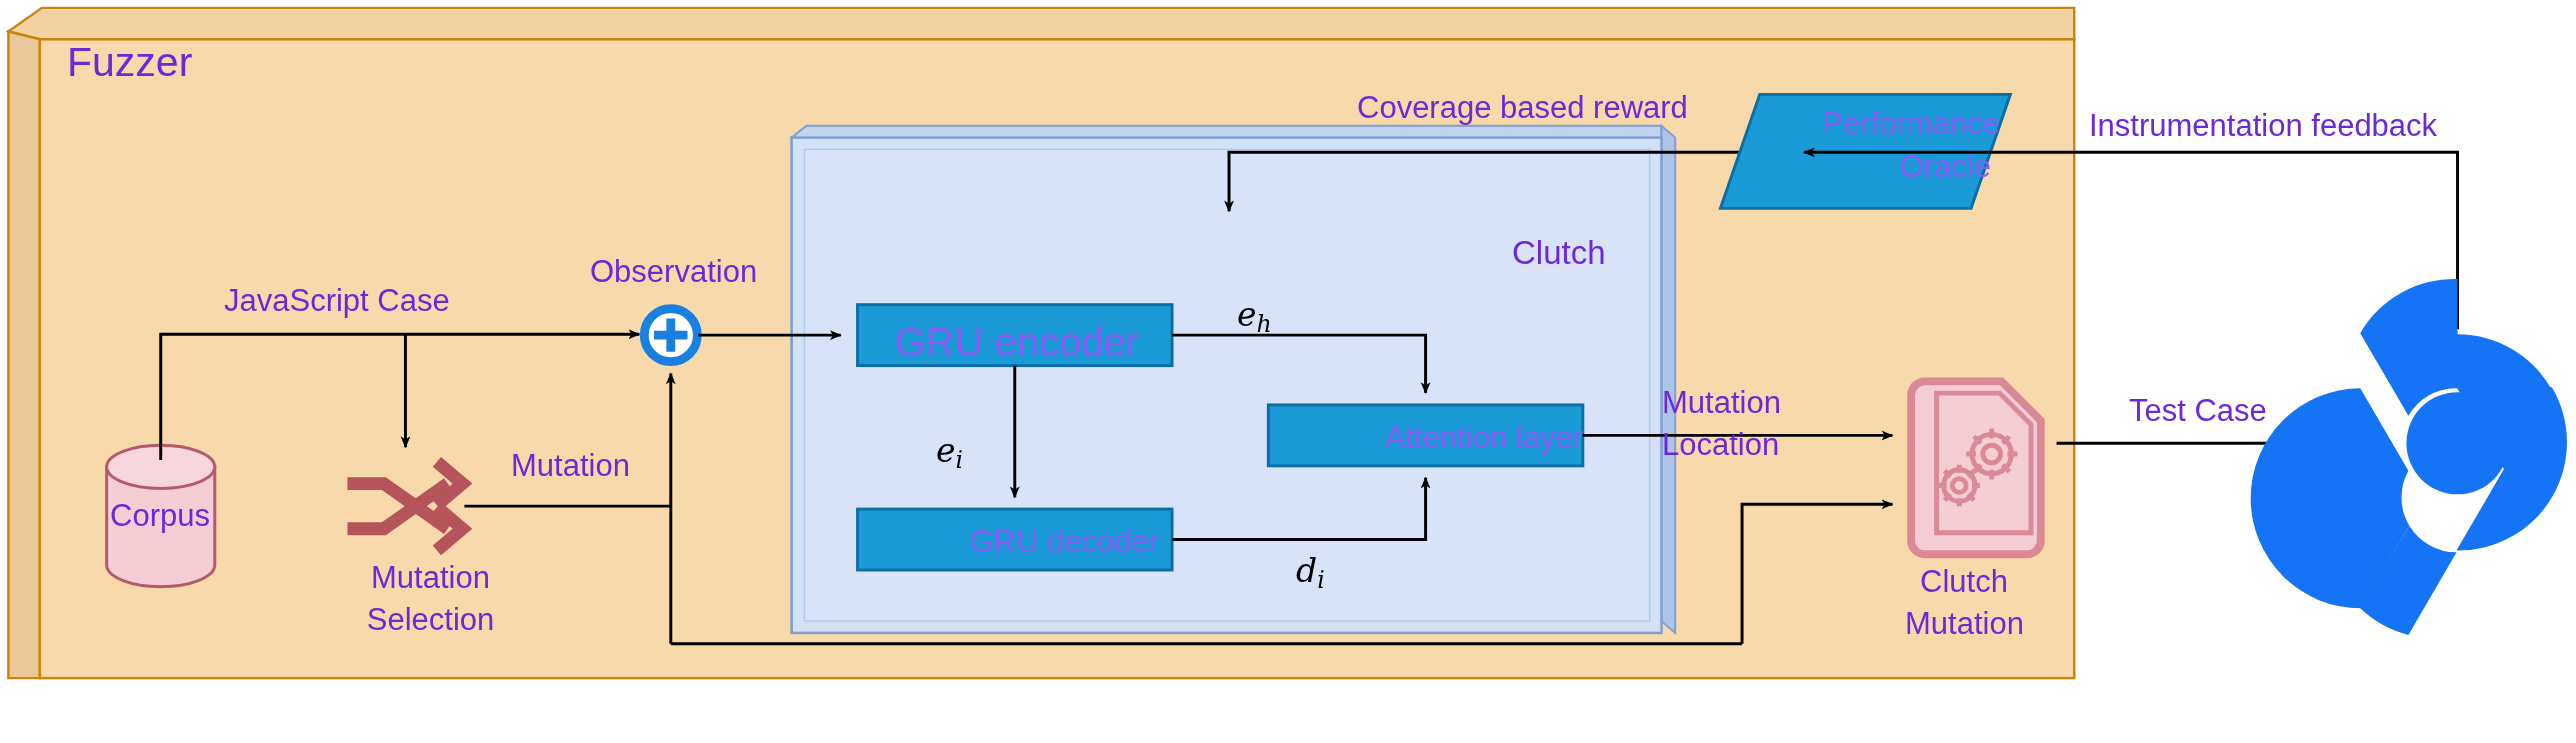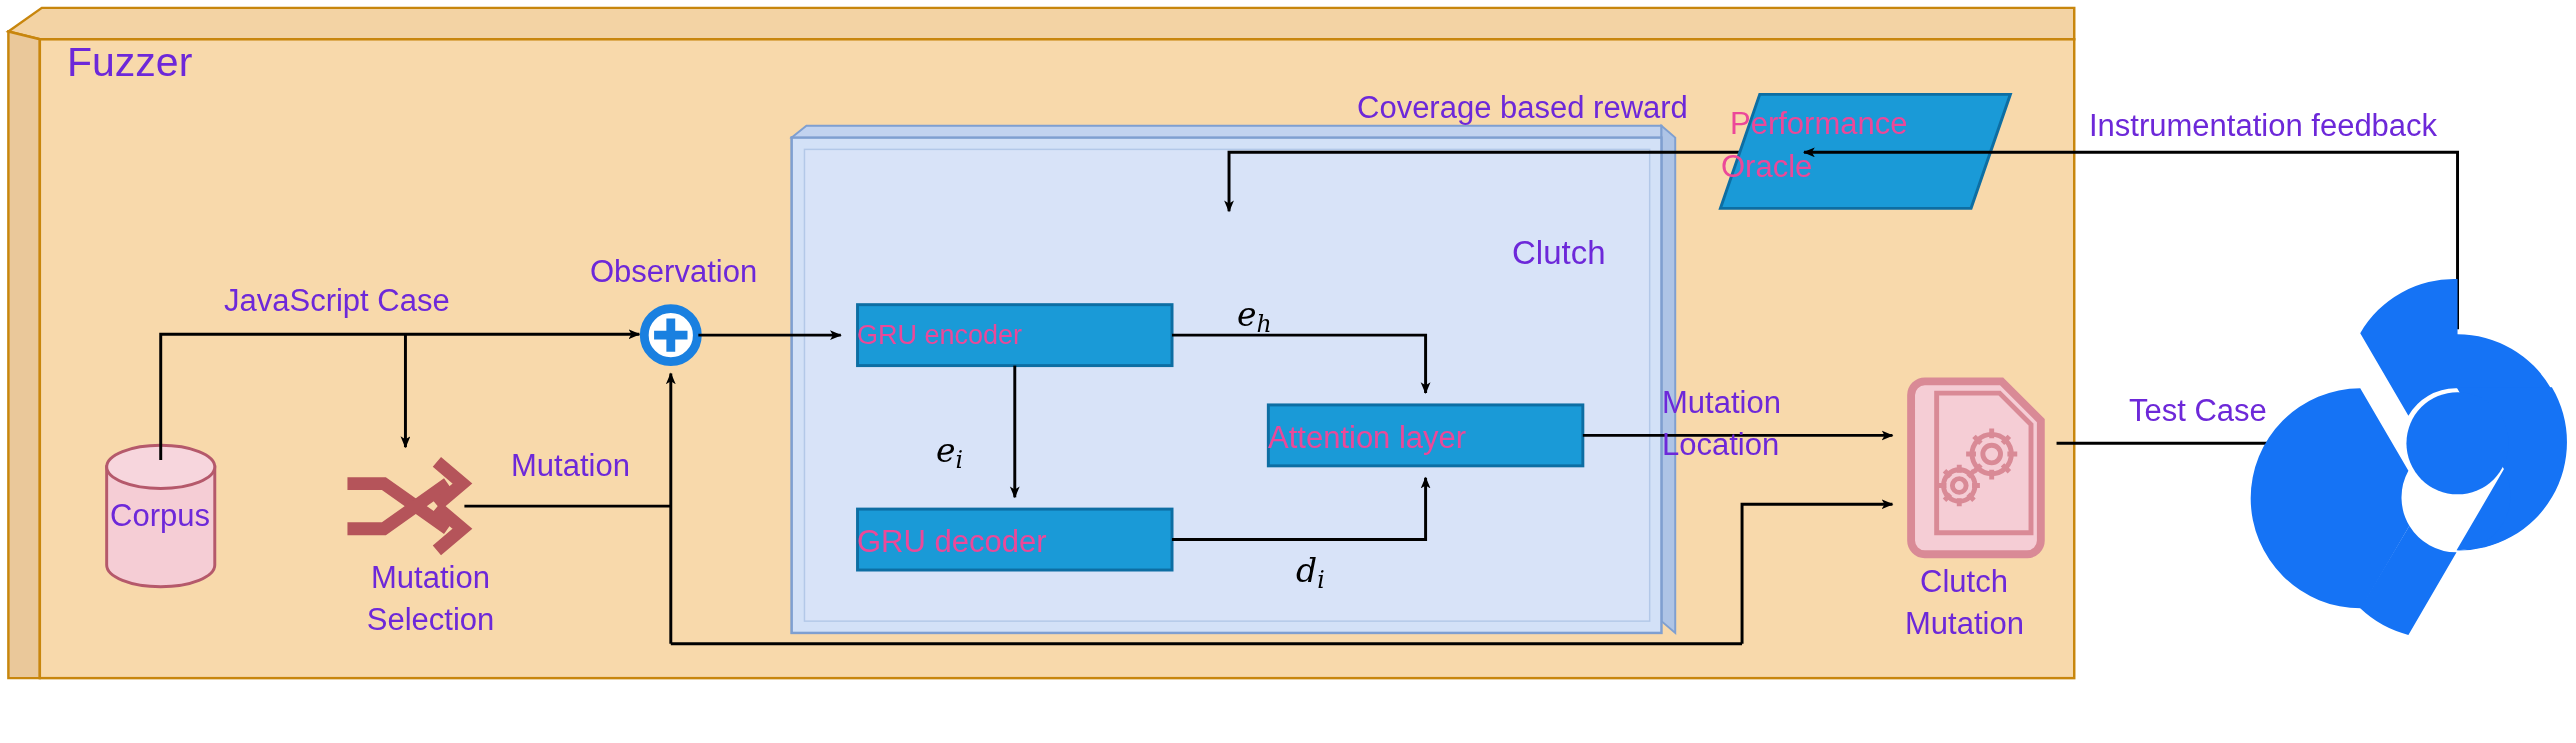--- a/index.html
+++ b/index.html
@@ -1,22 +1,22 @@
 <!DOCTYPE html>
 <html><head>
 <meta charset="utf-8">
 <style>
   html,body{margin:0;padding:0;background:#ffffff;}
   body{width:2576px;height:743px;font-family:"Liberation Sans",sans-serif;overflow:hidden;}
   #stage{position:relative;width:2576px;height:743px;background:#fff;}
   #stage svg{position:absolute;left:0;top:0;}
   .lbl{position:absolute;color:#6d28d9;font-family:"Liberation Sans",sans-serif;white-space:nowrap;}
   .math{font-family:"DejaVu Serif",serif;font-style:italic;}
-  .boxtxt{position:absolute;color:#ec4899;font-family:"Liberation Sans",sans-serif;
-          white-space:nowrap;text-align:left;}
+  .boxtxt{position:absolute;color:#8b5cf6;font-family:"Liberation Sans",sans-serif;
+          white-space:nowrap;text-align:right;}
 </style>
 </head>
 <body>
 
 <div id="stage">
 
   <svg width="2576" height="743" viewBox="0 0 2620 756">
     <defs>
       <marker id="arrow" markerWidth="13" markerHeight="13" refX="11" refY="5" orient="auto" markerUnits="userSpaceOnUse">
         <path d="M0,0 L12,5 L0,10 L3,5 z" fill="#000"></path>
@@ -150,23 +150,23 @@
 
   <div class="lbl" style="left:342px;top:560px;width:177px;text-align:center;font-size:31px;">Mutation</div>
   <div class="lbl" style="left:342px;top:602px;width:177px;text-align:center;font-size:31px;">Selection</div>
 
   <div class="lbl" style="left:224px;top:283px;font-size:31px;">JavaScript Case</div>
 
   <div class="lbl" style="left:511px;top:448px;font-size:31px;">Mutation</div>
 
   <div class="lbl" style="left:590px;top:254px;font-size:31px;">Observation</div>
 
-  <div class="boxtxt" style="left:857px;top:320px;width:304px;font-size:27px;">GRU encoder</div>
+  <div class="boxtxt" style="left:835px;top:320px;width:304px;font-size:40px;">GRU encoder</div>
 
-  <div class="boxtxt" style="left:857px;top:524px;width:287px;font-size:31px;">GRU decoder</div>
+  <div class="boxtxt" style="left:857px;top:524px;width:287px;font-size:31px;padding-left:15px;">GRU decoder</div>
 
   <div class="boxtxt" style="left:1268px;top:420px;width:315px;font-size:31px;">Attention layer</div>
 
   <div style="position:absolute;left:1237px;top:295px;">
     <span class="math" style="font-size:33px;">e</span><span class="math" style="font-size:23.6px;vertical-align:-5.9px;">h</span>
   </div>
   <div style="position:absolute;left:936px;top:431px;">
     <span class="math" style="font-size:33px;">e</span><span class="math" style="font-size:23.6px;vertical-align:-5.9px;">i</span>
   </div>
   <div style="position:absolute;left:1296px;top:551px;text-align:center;">

